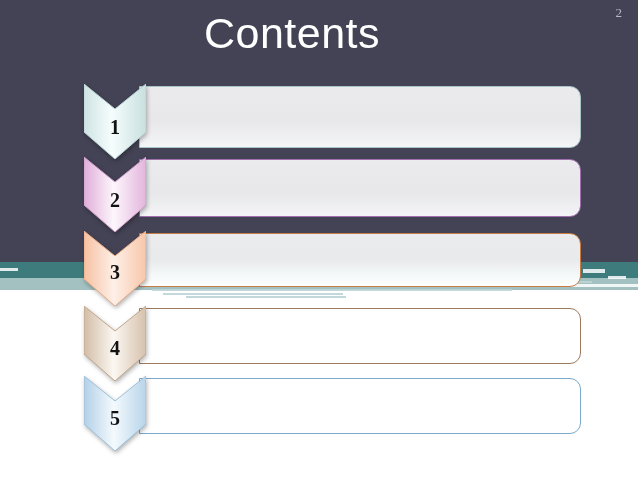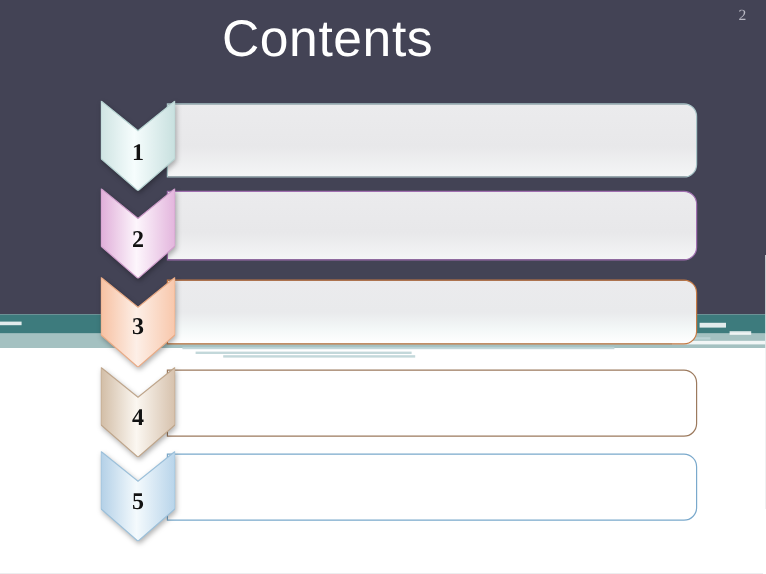--- a/index.html
+++ b/index.html
@@ -14,21 +14,21 @@
                  background:#a4c1c1;}
   .bg-white{position:absolute;left:0;top:290px;width:638px;height:188px;background:#ffffff;}
 
   
   .streak{position:absolute;background:#ffffff;opacity:.85;}
   .streak2{position:absolute;background:#bcd4d6;opacity:.9;}
 
   
   #title{position:absolute;left:0;top:10px;width:546px;text-align:center;
          color:#ffffff;font-size:43px;font-weight:400;letter-spacing:.5px;
-         font-family:"Liberation Sans",sans-serif;line-height:1.1;}
+         font-family:"Liberation Sans",sans-serif;line-height:1.1;padding-left:19px;}
 
   #page-number{position:absolute;right:16px;top:5px;color:#b9b9c4;
                font-family:"Liberation Serif",serif;font-size:13px;}
 
   
   .row{position:absolute;left:0;width:638px;}
 
   .bar{position:absolute;left:139px;border-style:solid;border-width:1.3px;
        border-radius:0 11px 11px 0;box-sizing:border-box;}
 

